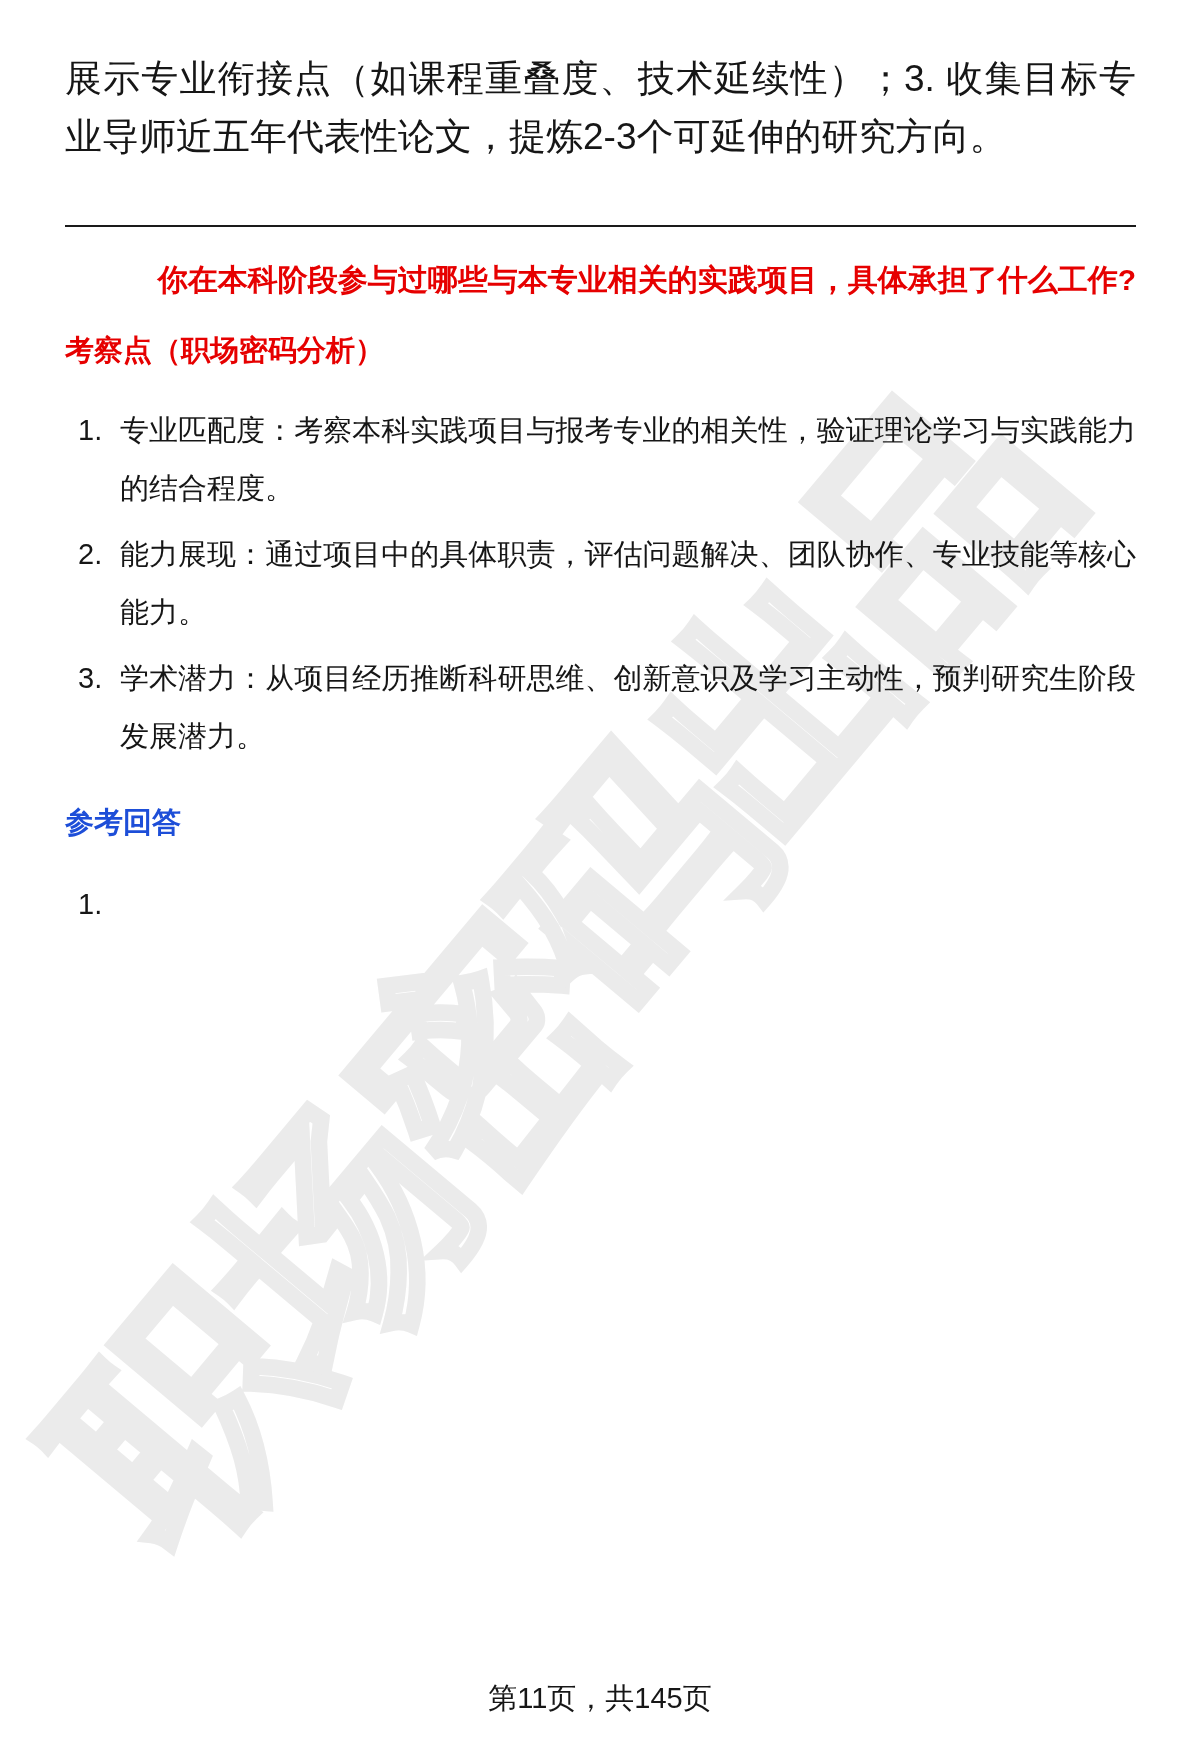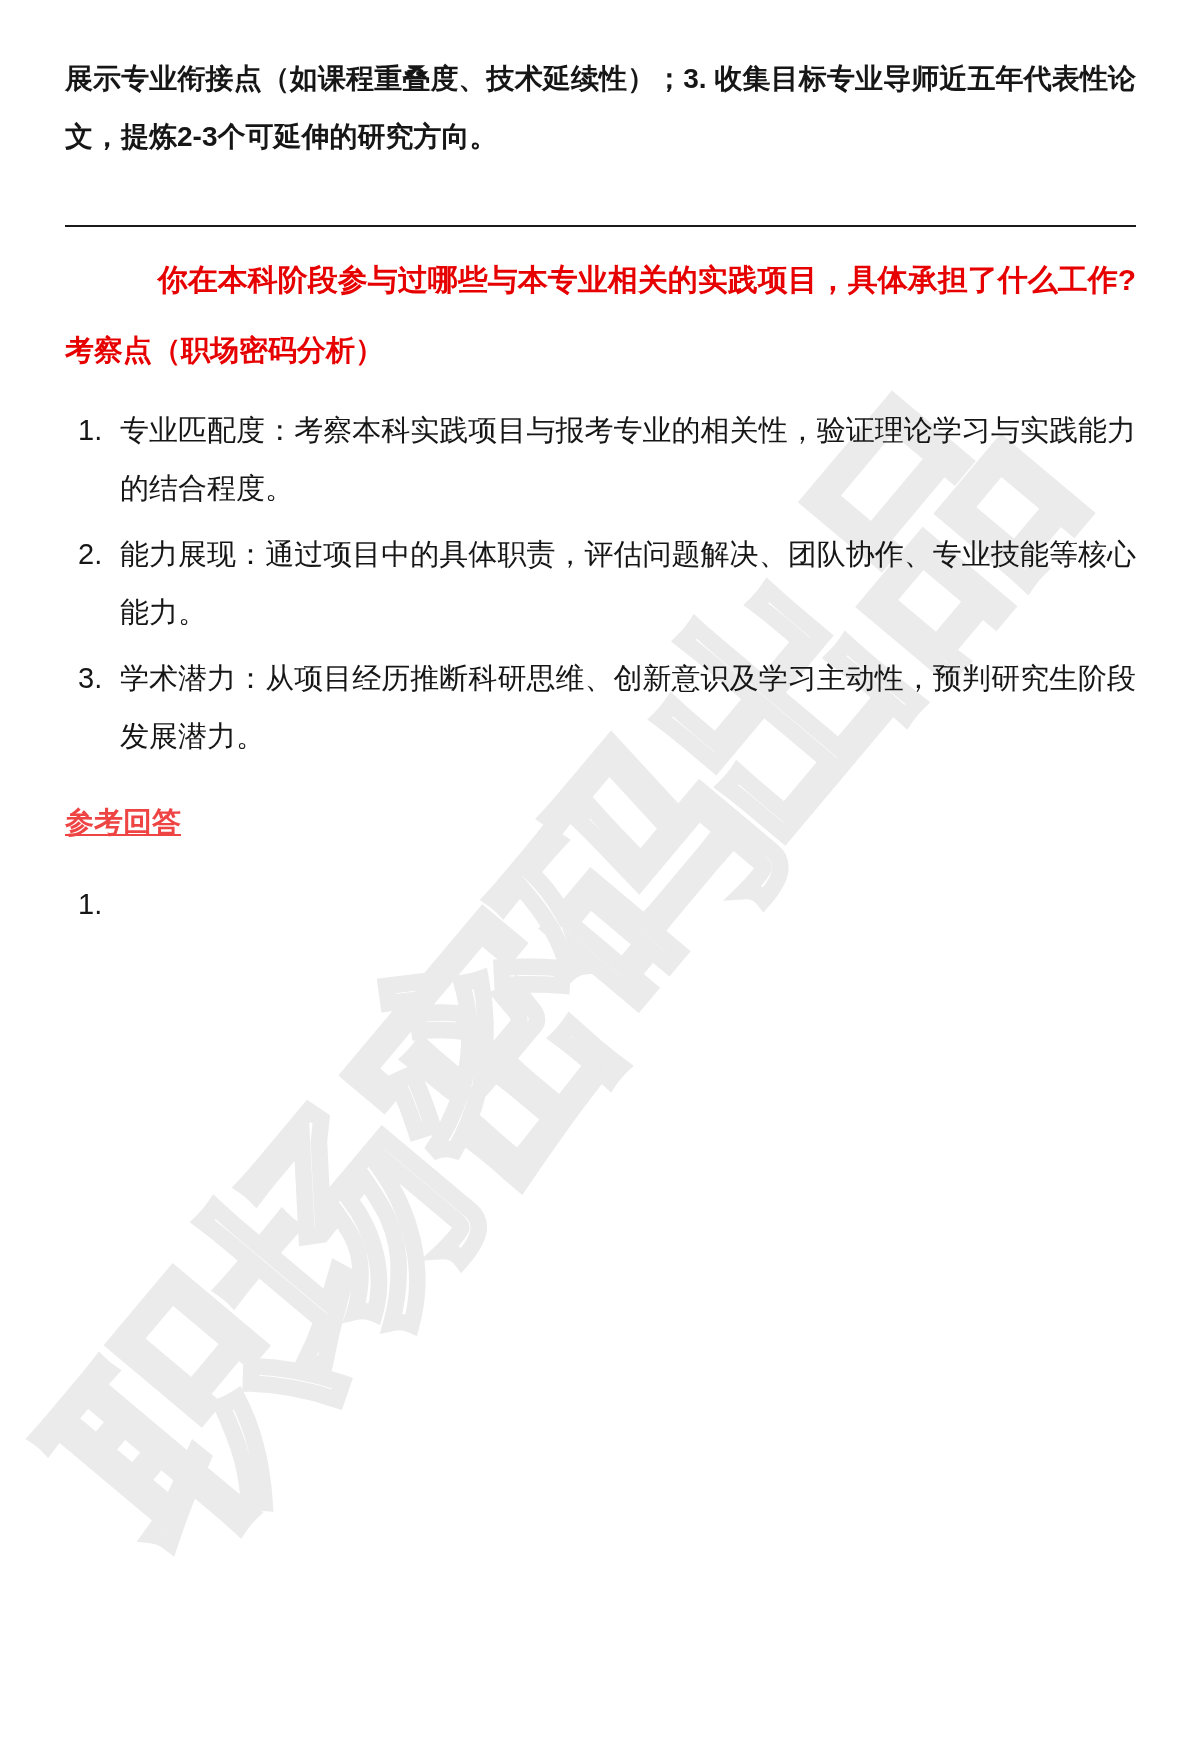--- a/index.html
+++ b/index.html
@@ -30,25 +30,24 @@
     -webkit-text-stroke: 9px #ebebeb;
     z-index: 0;
     pointer-events: none;
   }
   .content {
     position: relative;
     z-index: 1;
     padding: 50px 64px 0 65px;
   }
   .body-text {
-    font-size: 28px;
+    font-size: 37px;
     line-height: 58px;
     text-align: justify;
     margin: 0;
-    font-weight: bold;
   }
   .para1 { margin-bottom: 34px; }
   .para2 { margin-bottom: 0; }
   .divider {
     border: none;
     border-top: 2px solid #1a1a1a;
     margin: 59px 0 0 0;
     height: 0;
   }
   .q-heading {
@@ -121,25 +120,26 @@
       <div class="olist-item">
         <span class="num">2.</span>
         <span class="txt">能力展现：通过项目中的具体职责，评估问题解决、团队协作、专业技能等核心能力。</span>
       </div>
       <div class="olist-item">
         <span class="num">3.</span>
         <span class="txt">学术潜力：从项目经历推断科研思维、创新意识及学习主动性，预判研究生阶段发展潜力。</span>
       </div>
     </div>
 
-    <h3 class="sub-heading ans-heading" style="color: #ef4444; text-decoration: underline;">参考回答</h3>
+    <h3 class="sub-heading ans-heading" style="color: #1d4ed8;">参考回答</h3>
 
 
     <div class="olist ans-list">
       <div class="olist-item">
         <span class="num">1.</span>
       </div>
     </div>
 
   </div>
 
+  <div class="footer">第11页，共145页</div>
 
 </div>
 
 </body></html>

